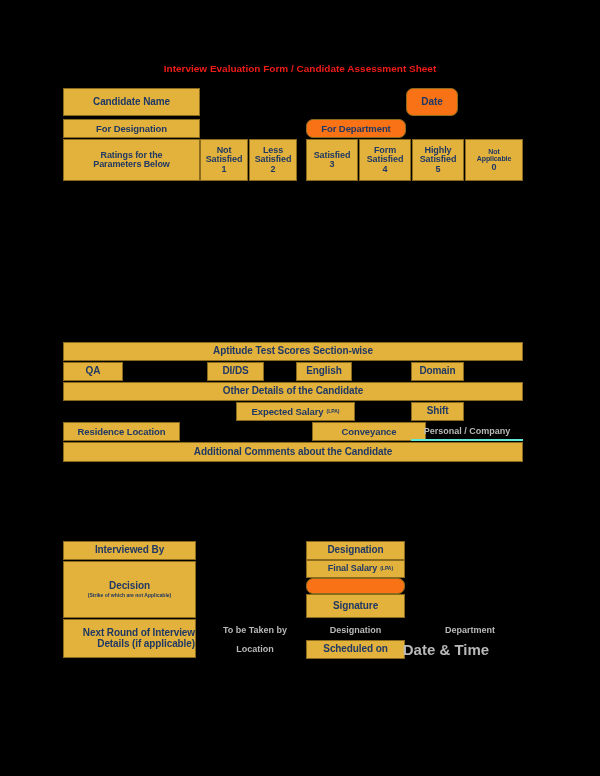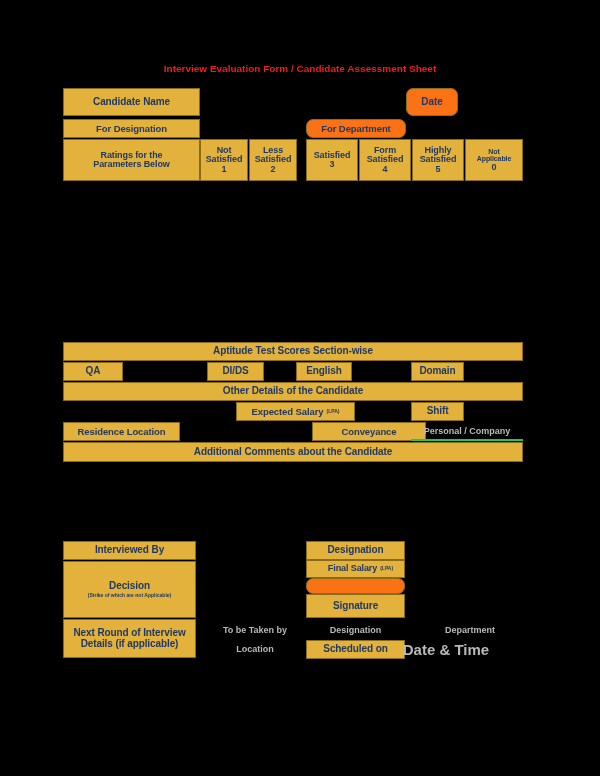--- a/index.html
+++ b/index.html
@@ -114,21 +114,21 @@
   <div class="cell" style="left:63px;top:382px;width:460px;height:19px;font-size:10px;">Other Details of the Candidate</div>
 
   <div class="cell" style="left:236px;top:402px;width:119px;height:19px;font-size:9.5px;flex-direction:row;gap:3px;">
     <span>Expected Salary</span>
     <span class="sub">(LPA)</span>
   </div>
   <div class="cell" style="left:411px;top:402px;width:53px;height:19px;font-size:10px;">Shift</div>
 
   <div class="cell" style="left:63px;top:422px;width:117px;height:19px;font-size:9.5px;">Residence Location</div>
   <div class="cell" style="left:296px;top:422px;width:114px;height:19px;font-size:9.5px;margin-left:16px;">Conveyance</div>
-  <div class="ghost" style="left:411px;top:422px;width:112px;height:19px;font-size:9px;border-bottom:2px solid #22c55e;filter:blur(.4px);">Personal / Company</div>
+  <div class="ghost" style="left:411px;top:422px;width:112px;height:19px;font-size:9px;border-bottom:2px solid #5eead4;filter:blur(.4px);">Personal / Company</div>
 
   <div class="cell" style="left:63px;top:442px;width:460px;height:20px;font-size:10px;">Additional Comments about the Candidate</div>
 
   <div class="cell" style="left:63px;top:541px;width:133px;height:19px;font-size:10px;">Interviewed By</div>
 
   <div class="cell" style="left:306px;top:541px;width:99px;height:19px;font-size:10px;">Designation</div>
 
   <div class="cell" style="left:306px;top:560px;width:99px;height:18px;font-size:9px;flex-direction:row;gap:3px;padding-left:10px;">
     <span>Final Salary</span>
     <span class="sub">(LPA)</span>
@@ -136,21 +136,21 @@
 
   <div class="cell blank" style="left:306px;top:578px;width:99px;height:16px;"></div>
 
   <div class="cell" style="left:306px;top:594px;width:99px;height:24px;font-size:10px;">Signature</div>
 
   <div class="cell" style="left:63px;top:561px;width:133px;height:57px;font-size:10px;">
     <span>Decision</span>
     <span class="sub" style="margin-top:2px">(Strike of which are not Applicable)</span>
   </div>
 
-  <div class="cell" style="left:63px;top:619px;width:133px;height:39px;font-size:10px;">
+  <div class="cell" style="left:63px;top:619px;width:133px;height:39px;font-size:10px;align-items:flex-end;">
     <span>Next Round of Interview</span>
     <span>Details (if applicable)</span>
   </div>
 
   <div class="ghost" style="left:207px;top:622px;width:96px;height:16px;font-size:9px;filter:blur(.45px);">To be Taken by</div>
   <div class="ghost" style="left:207px;top:641px;width:96px;height:16px;font-size:9px;filter:blur(.45px);">Location</div>
 
   <div class="ghost" style="left:306px;top:622px;width:99px;height:16px;font-size:9px;filter:blur(.45px);">Designation</div>
   <div class="cell" style="left:306px;top:640px;width:99px;height:19px;font-size:10px;">Scheduled on</div>
 

